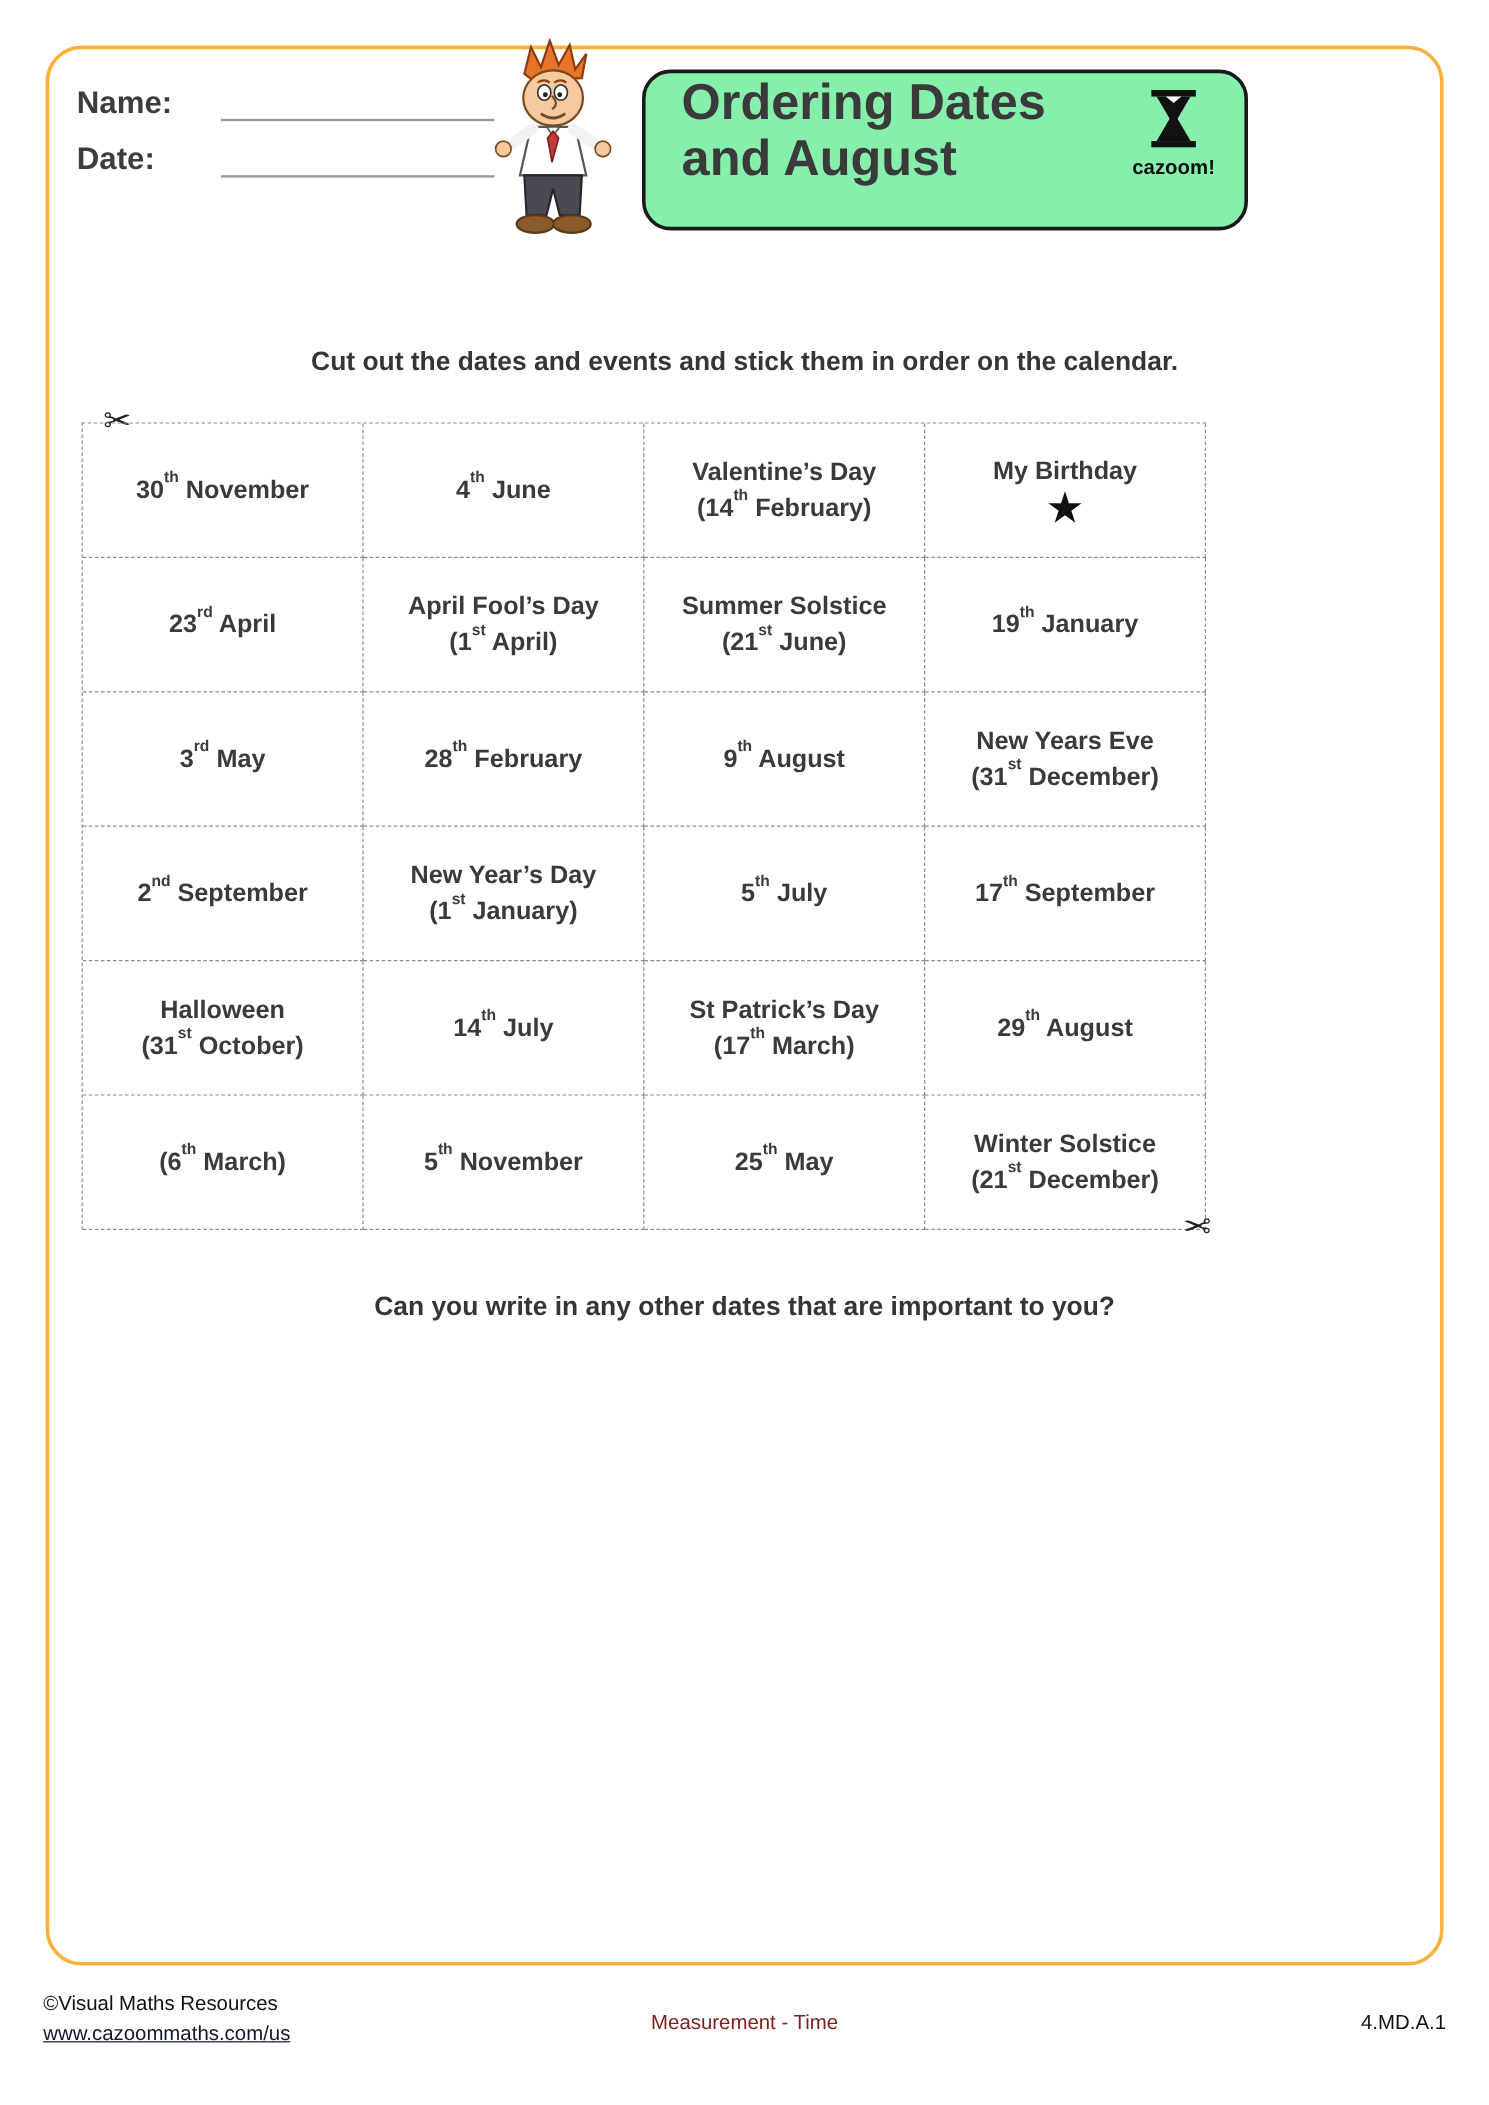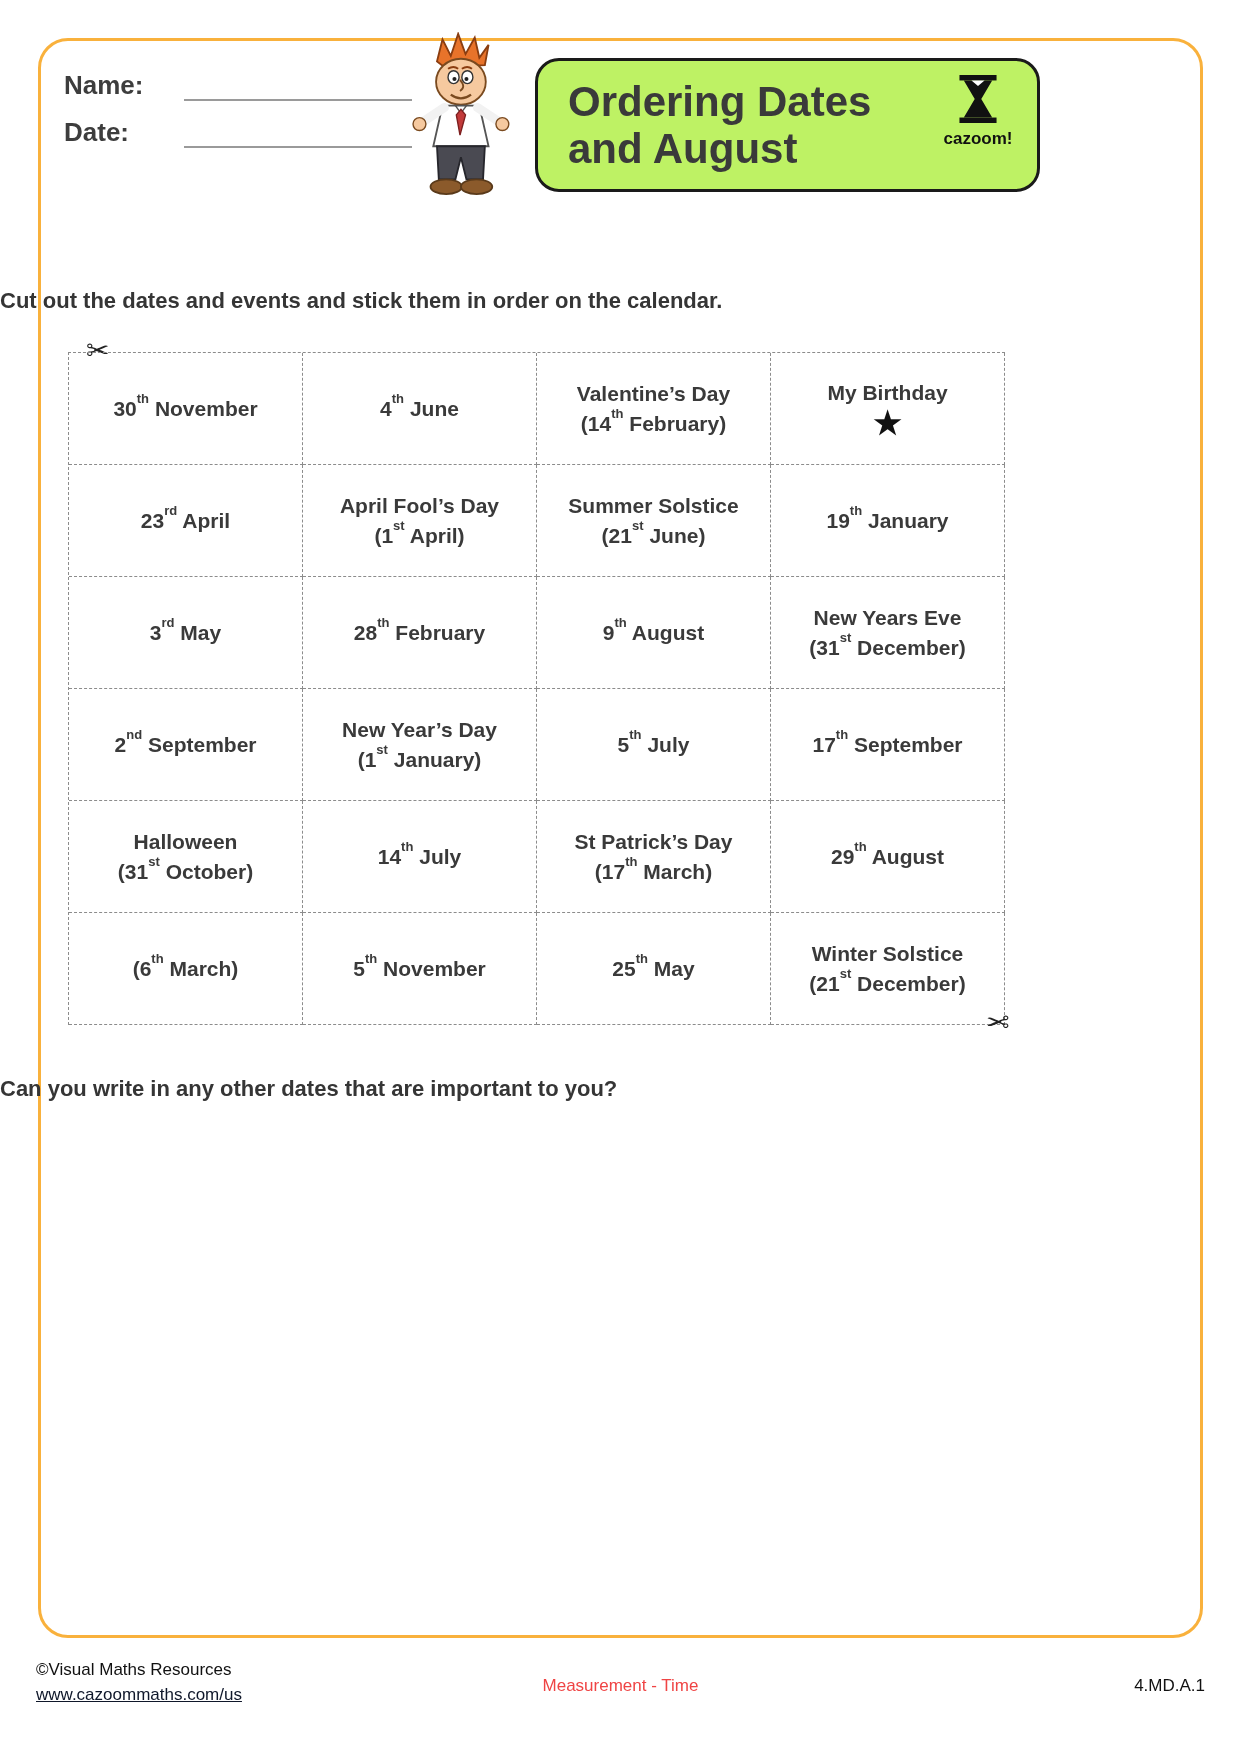--- a/index.html
+++ b/index.html
@@ -15,29 +15,29 @@
   
   .namedate { position:absolute; left:64px; top:70px; }
   .nd-row { display:flex; align-items:flex-end; margin-bottom:16px;gap:20px; }
   .nd-lbl { font-size:26px; font-weight:bold; width:100px; }
   .nd-line { display:inline-block; width:228px; border-bottom:2px solid #9a9a9a; height:28px; }
   
   .character { position:absolute; left:400px; top:32px; }
   
   .titlebox {
     position:absolute; left:535px; top:58px; width:505px; height:134px;
-    border:3px solid #1a1a1a; border-radius:24px; background:#bef264;
-    display:flex; align-items:center;
+    border:3px solid #1a1a1a; border-radius:24px; background:#86efac;
+    display:flex; 
   }
   .title { font-size:42px; font-weight:bold; padding-left:30px; line-height:1.12; color:#3a3a3a; }
   .logo { position:absolute; right:16px; top:14px; width:86px; text-align:center; }
   .logotext { font-weight:bold; font-size:17px; color:#111; display:block; margin-top:2px; }
   
   .instruction, .question {
-    position:absolute; left:0; width:100%; 
+    position:absolute; left:0; width:100%; text-align:center;
     font-size:22px; font-weight:bold; color:#353535;
   }
   .instruction { top:288px; }
   .question { top:1076px; }
   
   .grid {
     position:absolute; left:68px; top:352px; width:937px;
     display:grid; grid-template-columns:repeat(4, 1fr); grid-auto-rows:112px;
     border-top:1px dashed #8c8c8c; border-left:1px dashed #8c8c8c;
   }
@@ -48,21 +48,21 @@
   }
   .cell sup { font-size:62%; line-height:0; position:relative; top:-0.35em; }
   .cell .star { display:block; font-size:32px; line-height:1; color:#111; }
   .scissors { position:absolute; font-size:28px; color:#222; }
   .scissors.top { left:86px; top:334px; }
   .scissors.bottom { right:232px; top:1006px; transform:scaleX(-1); }
   
   .footer { position:absolute; left:36px; right:36px; top:1660px; height:64px; font-size:17px; color:#111; }
   .f-left { position:absolute; left:0; top:0; }
   .f-left .url { display:block; margin-top:5px; color:#0f172a; text-decoration:underline; cursor:pointer; }
-  .f-center { position:absolute; left:0; right:0; text-align:center; top:16px; color:#ef4444; }
+  .f-center { position:absolute; left:0; right:0; text-align:center; top:16px; color:#7f1d1d; }
   .f-right { position:absolute; right:0; top:16px; }
 </style>
 </head>
 <body>
 
 <div class="page">
   <div class="frame"></div>
 
   <div class="namedate">
     <div class="nd-row">

